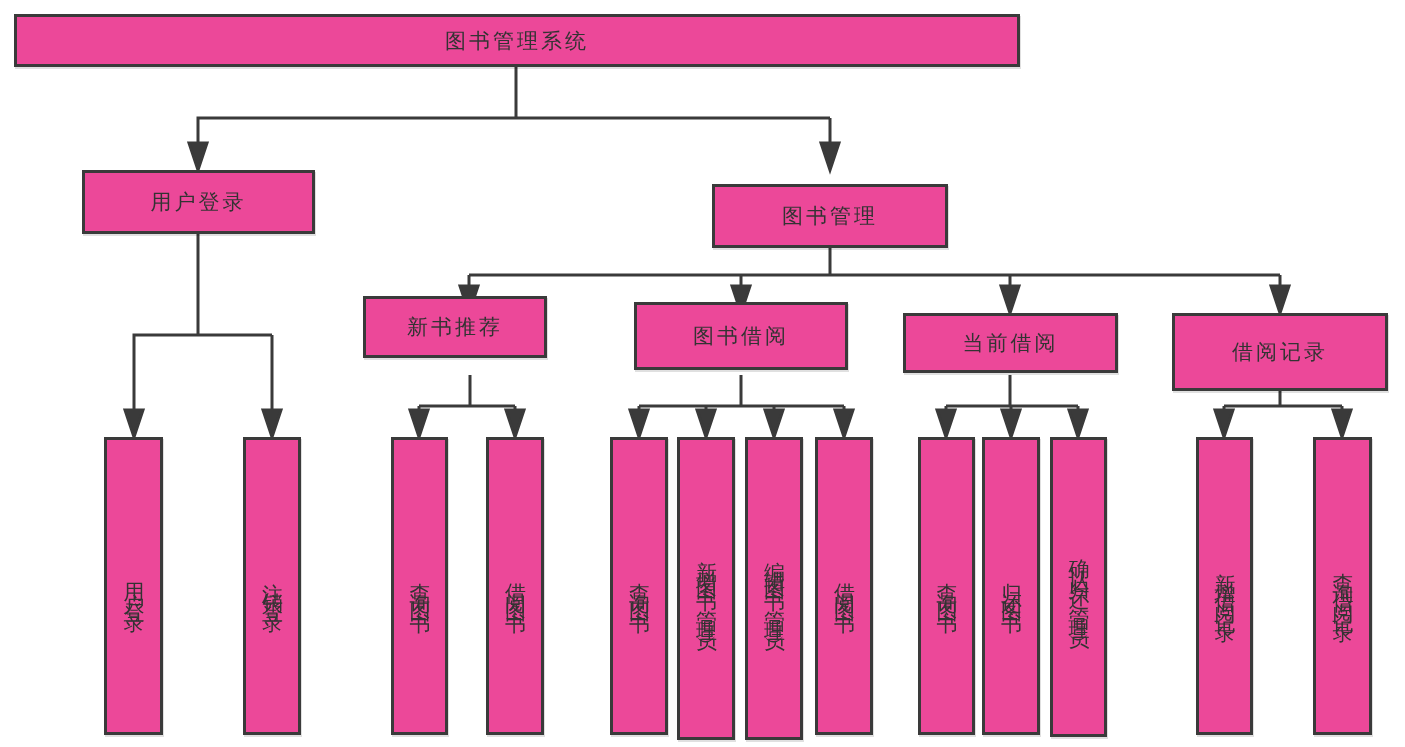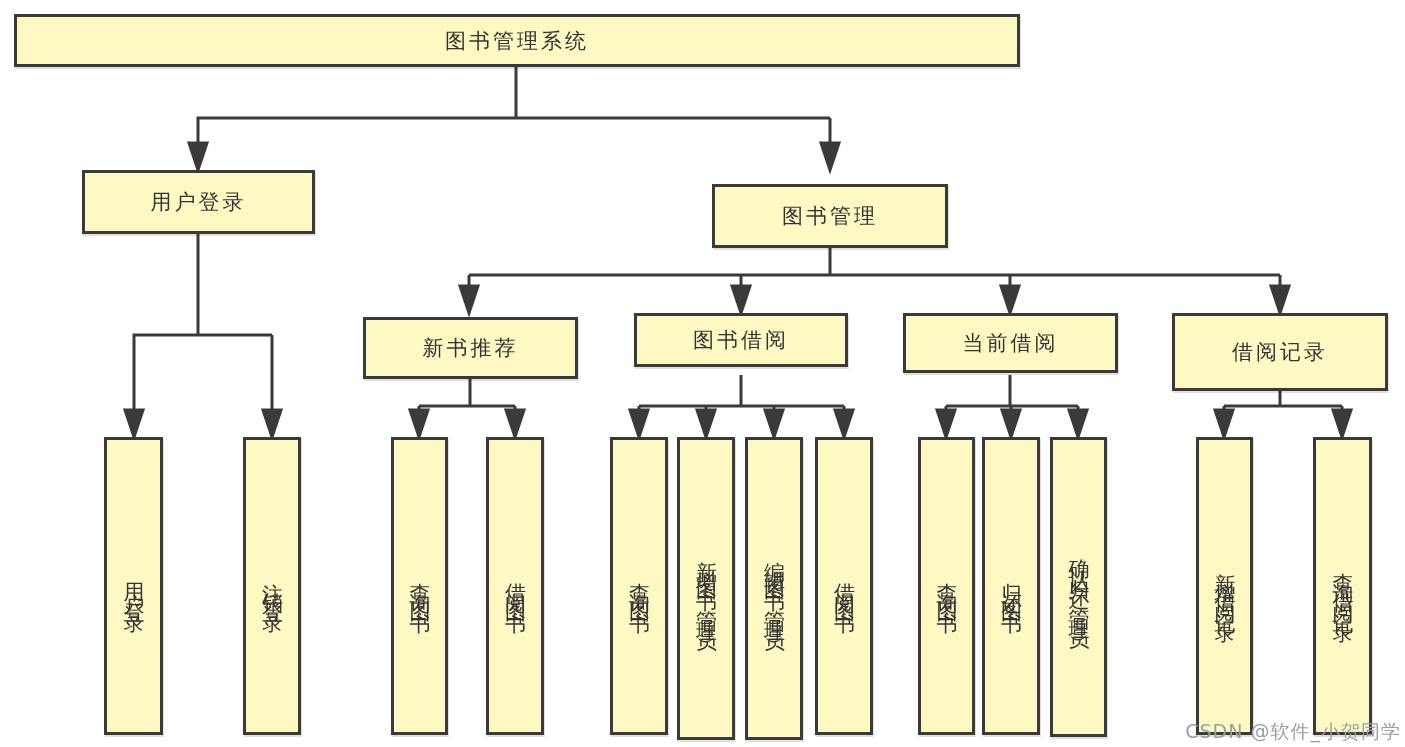--- a/index.html
+++ b/index.html
@@ -6,21 +6,21 @@
   .stage{
     position:relative;
     width:1405px;height:747px;
     background:#ffffff;
     font-family:"DejaVu Sans",sans-serif;
     overflow:hidden;
   }
   .wires{position:absolute;left:0;top:0;}
   .node{
     position:absolute;
-    background:#fef9c3;
+    background:#ec4899;
     border:3px solid #3a3a3a;
     box-sizing:border-box;
     display:flex;
     align-items:center;
     justify-content:center;
     color:#333333;
     box-shadow:1px 2px 0 rgba(0,0,0,0.12);
   }
   .node.h{
     font-size:21px;
@@ -100,22 +100,22 @@
         <polygon points="1333,410 1351,410 1342,437"></polygon>
       </g>
     </g>
   </svg>
 
   <div class="node h" style="left:14px;top:14px;width:1006px;height:53px;">图书管理系统</div>
 
   <div class="node h" style="left:82px;top:170px;width:233px;height:64px;">用户登录</div>
   <div class="node h" style="left:712px;top:184px;width:236px;height:64px;">图书管理</div>
 
-  <div class="node h" style="left:363px;top:317px;width:215px;height:62px;">新书推荐</div>
-  <div class="node h" style="left:634px;top:313px;width:214px;height:54px;">图书借阅</div>
+  <div class="node h" style="left:363px;top:296px;width:184px;height:62px;">新书推荐</div>
+  <div class="node h" style="left:634px;top:302px;width:214px;height:68px;">图书借阅</div>
   <div class="node h" style="left:903px;top:313px;width:215px;height:60px;">当前借阅</div>
   <div class="node h" style="left:1172px;top:313px;width:216px;height:78px;">借阅记录</div>
 
   <div class="node v" style="left:104px;top:437px;width:59px;height:298px;">
     <span>用户登录</span>
   </div>
   <div class="node v" style="left:243px;top:437px;width:58px;height:298px;">
     <span>注销登录</span>
   </div>
 
@@ -149,15 +149,14 @@
     <span>确认归还（管理员）</span>
   </div>
 
   <div class="node v" style="left:1196px;top:437px;width:57px;height:298px;">
     <span>新增借阅记录</span>
   </div>
   <div class="node v" style="left:1313px;top:437px;width:59px;height:298px;">
     <span>查询借阅记录</span>
   </div>
 
-  <div class="watermark">CSDN @软件_小贺同学</div>
 
 </div>
 
 </body></html>

